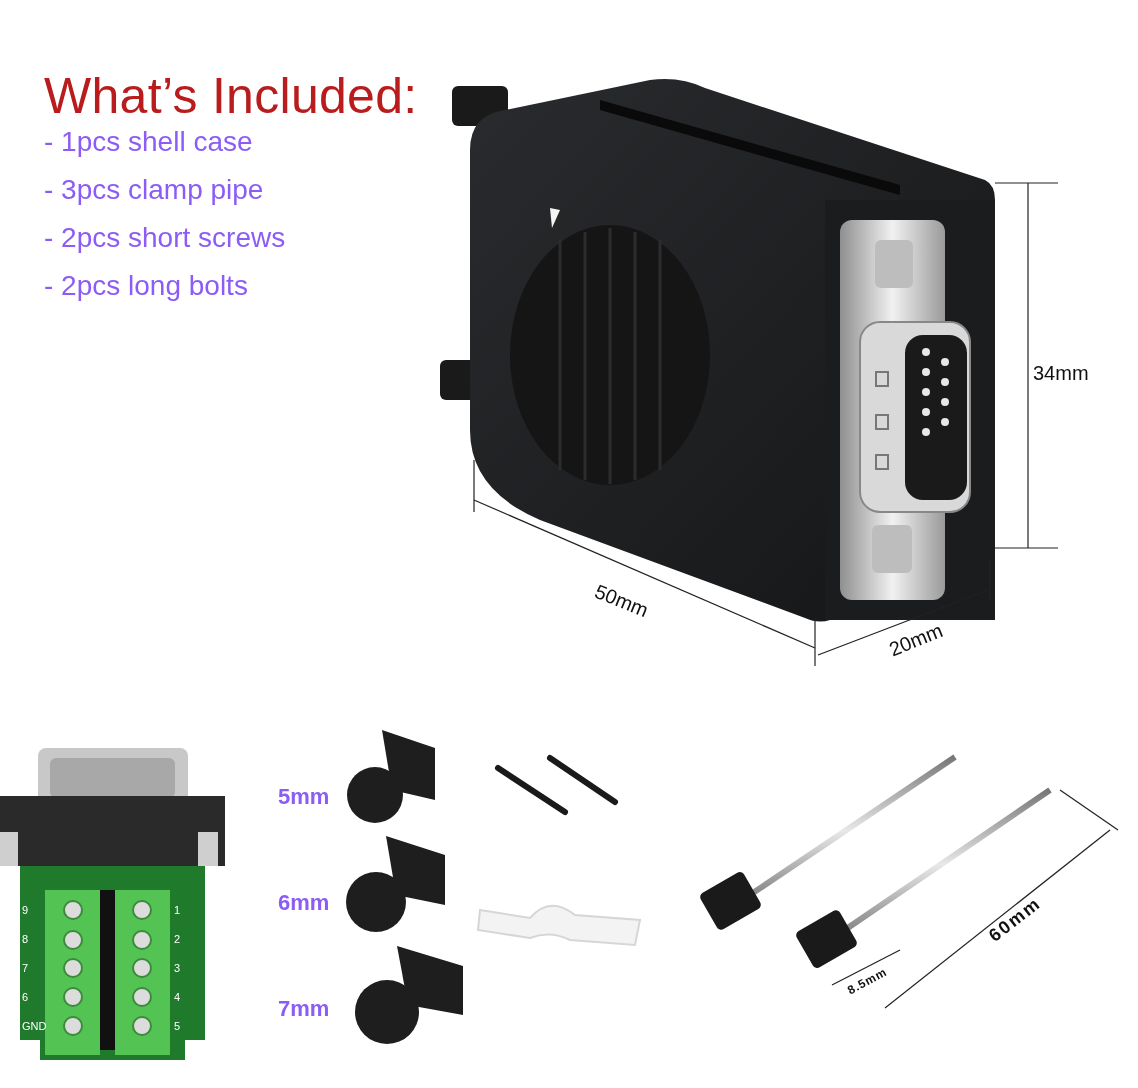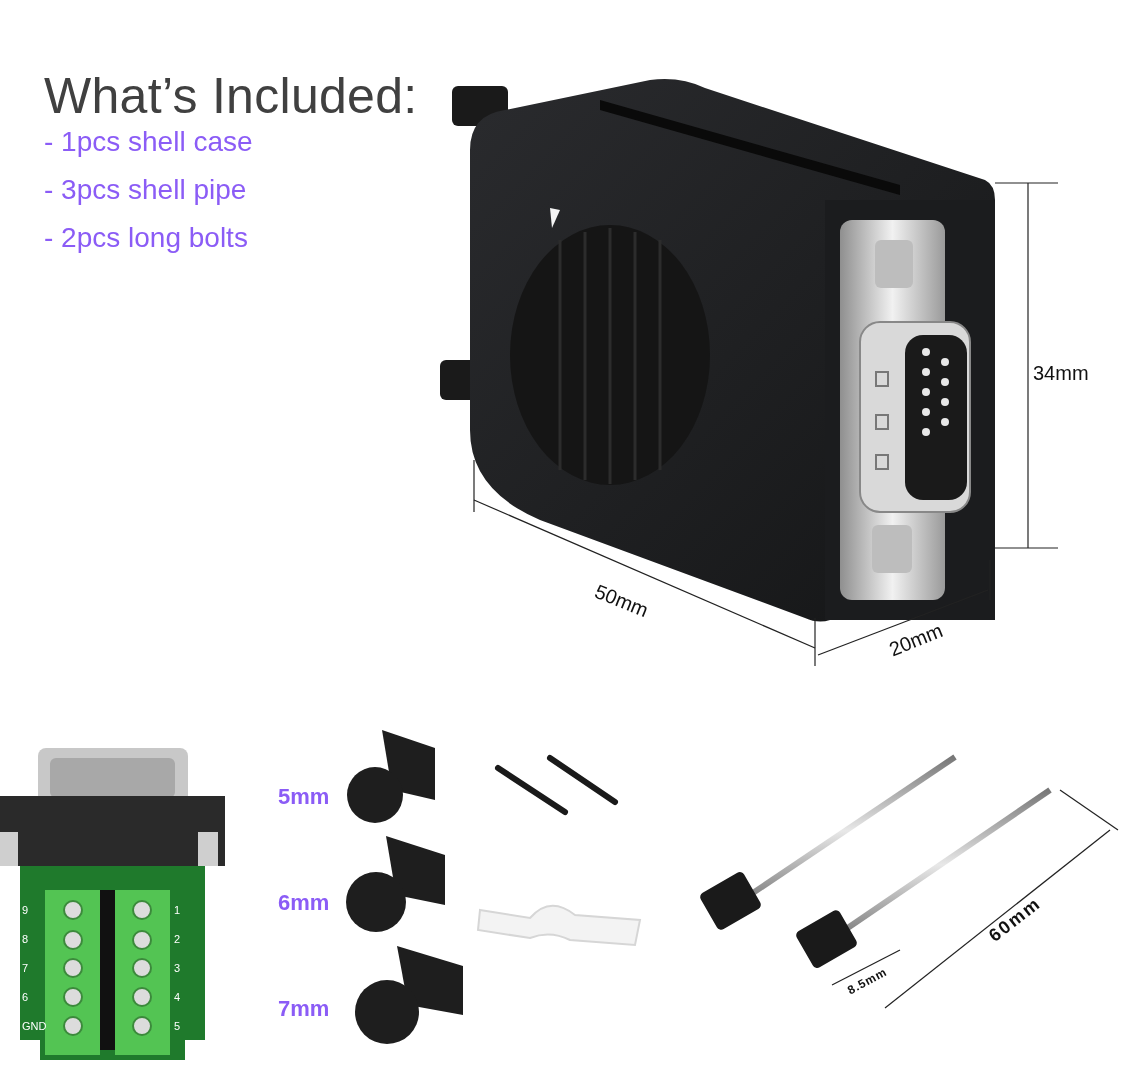--- a/index.html
+++ b/index.html
@@ -1,31 +1,32 @@
 <!DOCTYPE html>
 <html><head>
 <meta charset="utf-8">
 <style>
   html,body{margin:0;padding:0;background:#ffffff;}
   body{width:1138px;height:1088px;position:relative;overflow:hidden;font-family:"Liberation Sans",sans-serif;color:#111;}
   .abs{position:absolute;}
-  .title{left:44px;top:68px;font-size:50px;line-height:56px;color:#404040;font-weight:400;letter-spacing:0.3px;}
+  .title{left:44px;top:68px;font-size:50px;line-height:56px;color:#b91c1c;font-weight:400;letter-spacing:0.3px;}
   .items{left:44px;top:118px;margin:0;padding:0;list-style:none;}
   .items li{font-size:28px;line-height:48px;color:#8b5cf6;}
   .dim{font-size:20px;color:#111;}
   .label-bold{font-weight:700;font-size:22px;color:#8b5cf6;}
   svg{position:absolute;left:0;top:0;}
 </style>
 </head>
 <body>
 
 <div class="abs title">What’s Included:</div>
 <ul class="abs items">
   <li>- 1pcs shell case</li>
-  <li>- 3pcs shell pipe</li>
+  <li>- 3pcs clamp pipe</li>
+  <li>- 2pcs short screws</li>
   <li>- 2pcs long bolts</li>
 </ul>
 
 <svg width="1138" height="1088">
   <defs>
     <linearGradient id="shellG" x1="0" y1="0" x2="1" y2="1">
       <stop offset="0" stop-color="#2a2b2e"></stop>
       <stop offset="1" stop-color="#141516"></stop>
     </linearGradient>
     <linearGradient id="metalG" x1="0" y1="0" x2="1" y2="0">

